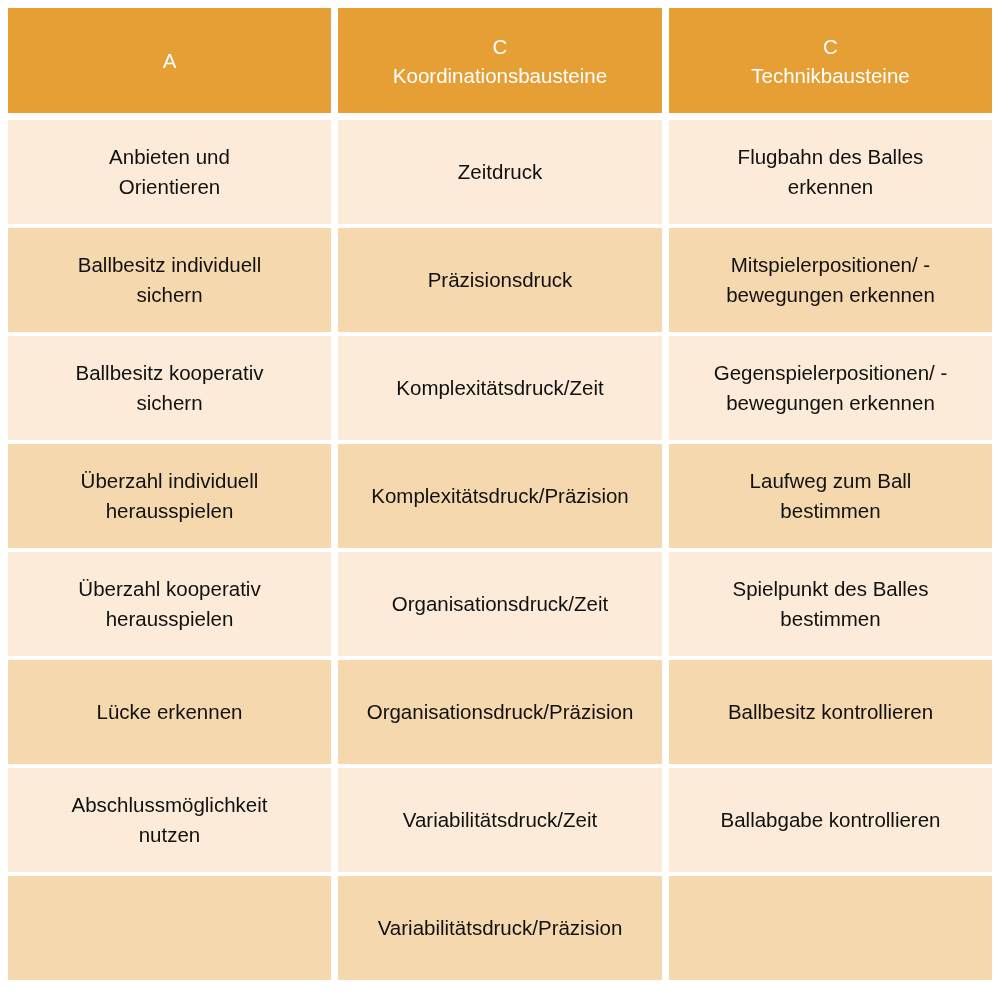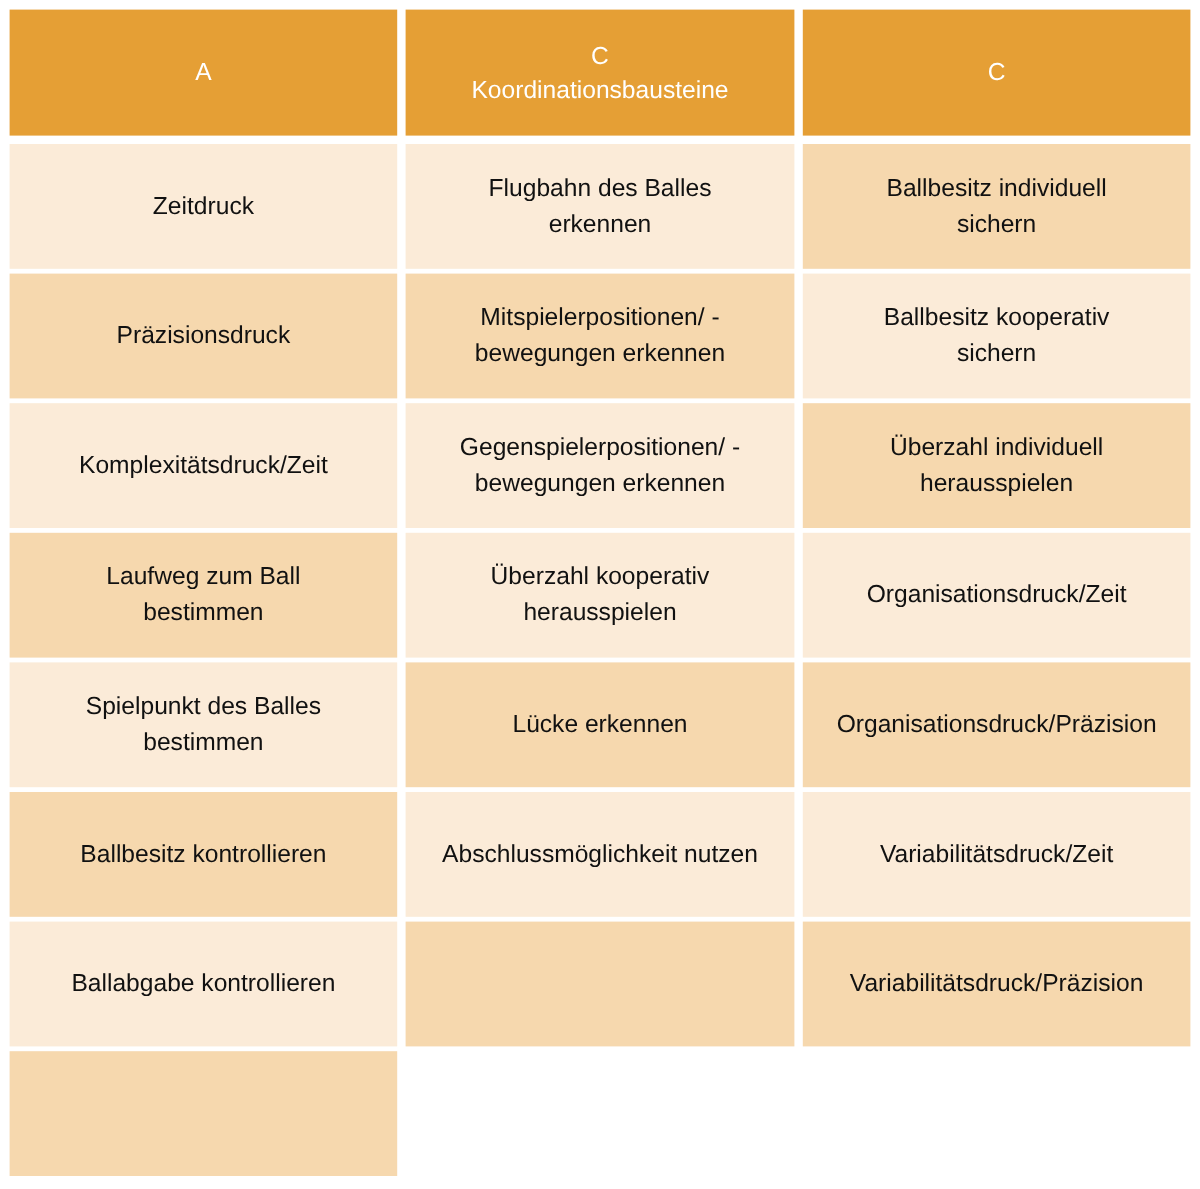--- a/index.html
+++ b/index.html
@@ -29,34 +29,37 @@
 <div class="table">
   <div class="cell hdr">
     <span>A</span>
   </div>
   <div class="cell hdr">
     <span>C</span>
     <span>Koordinationsbausteine</span>
   </div>
   <div class="cell hdr">
     <span>C</span>
+    <span>Technikbausteine</span>
   </div>
 
+  <div class="cell row-light" style="padding:0 90px">Anbieten und Orientieren</div>
   <div class="cell row-light">Zeitdruck</div>
   <div class="cell row-light" style="padding:0 50px">Flugbahn des Balles erkennen</div>
 
   <div class="cell row-dark" style="padding:16px 40px">Ballbesitz individuell sichern</div>
   <div class="cell row-dark">Präzisionsdruck</div>
   <div class="cell row-dark" style="padding:16px 30px">Mitspielerpositionen/ -bewegungen erkennen</div>
 
   <div class="cell row-light" style="padding:0 40px">Ballbesitz kooperativ sichern</div>
   <div class="cell row-light">Komplexitätsdruck/Zeit</div>
   <div class="cell row-light" style="padding:13px 20px">Gegenspielerpositionen/ -bewegungen erkennen</div>
 
   <div class="cell row-dark" style="padding:0 45px">Überzahl individuell herausspielen</div>
+  <div class="cell row-dark" style="padding:0 4px">Komplexitätsdruck/Präzision</div>
   <div class="cell row-dark" style="padding:0 55px">Laufweg zum Ball bestimmen</div>
 
   <div class="cell row-light" style="padding:0 45px">Überzahl kooperativ herausspielen</div>
   <div class="cell row-light">Organisationsdruck/Zeit</div>
   <div class="cell row-light" style="padding:0 40px">Spielpunkt des Balles bestimmen</div>
 
   <div class="cell row-dark">Lücke erkennen</div>
   <div class="cell row-dark" style="padding:0 2px">Organisationsdruck/Präzision</div>
   <div class="cell row-dark">Ballbesitz kontrollieren</div>
 

